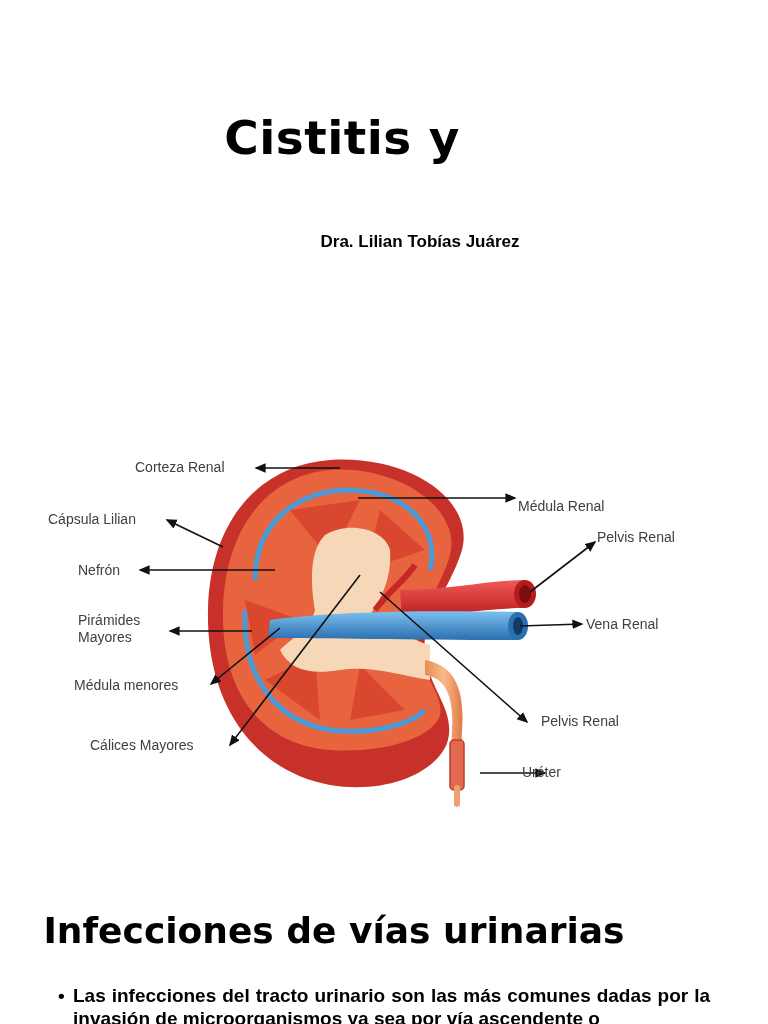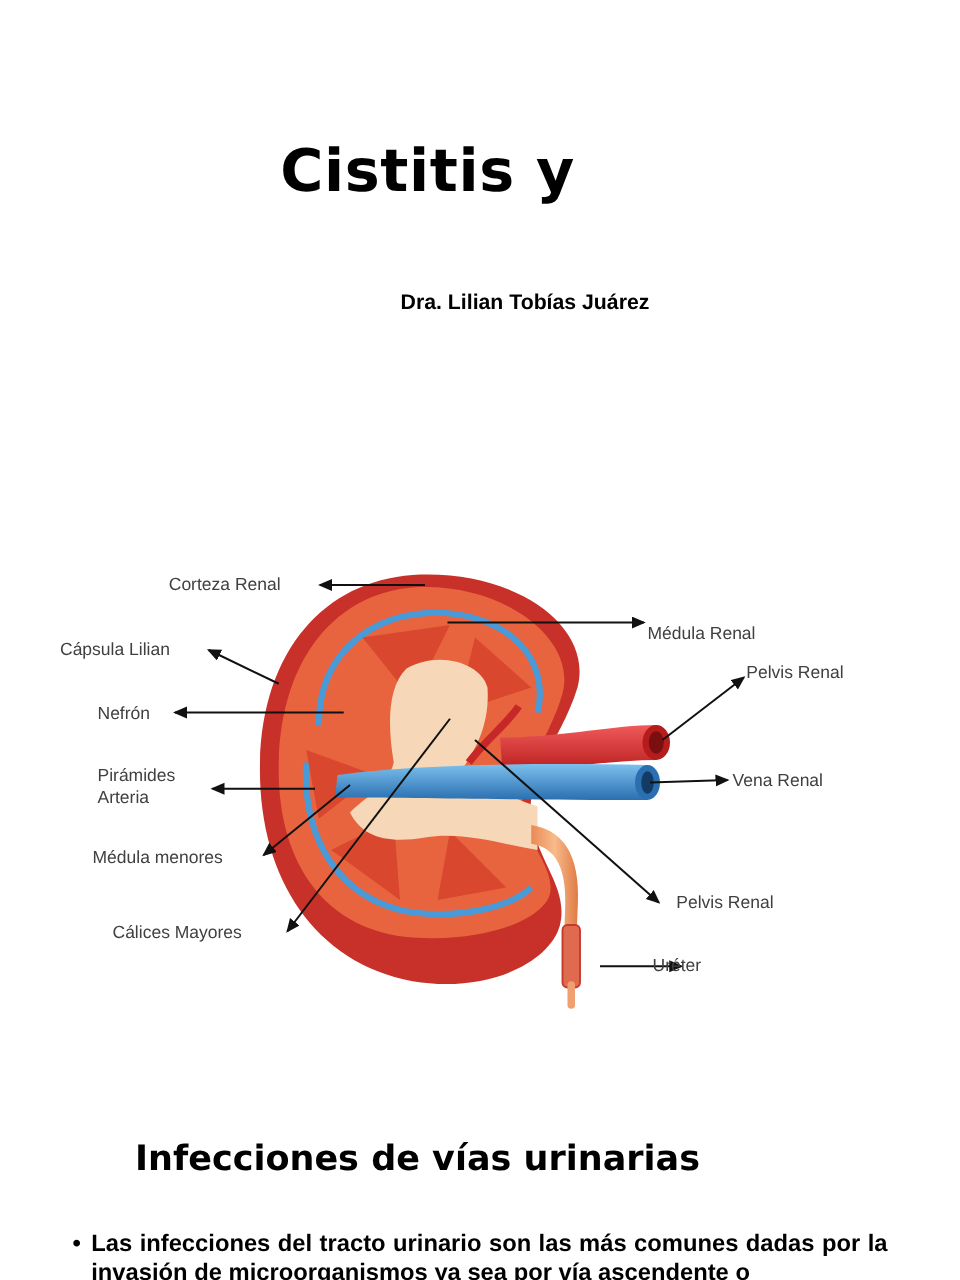--- a/index.html
+++ b/index.html
@@ -10,21 +10,21 @@
                    line-height:52px; letter-spacing:0.5px; }
     .slide-title span { display:block; }
     .author { position:absolute; left:0; width:768px; top:232px; text-align:center;
               font-family:"Liberation Sans", sans-serif; font-weight:bold; font-size:17px;margin-left:36px; }
     .figure { position:absolute; left:30px; top:440px; width:712px; height:380px; }
     .figure svg { position:absolute; left:0; top:0; }
     .lbl { position:absolute; font-family:"Liberation Sans", sans-serif; font-size:14px;
            color:#404040; white-space:nowrap; line-height:17px; }
     .lbl.center { text-align:left; }
     .heading2 { position:absolute; left:0; width:668px; top:910px; text-align:center;
-                font-family:"DejaVu Sans", sans-serif; font-weight:bold; font-size:28px; }
+                font-family:"DejaVu Sans", sans-serif; font-weight:bold; font-size:36px; }
     .bullet { position:absolute; left:58px; top:984px; width:652px;
               font-family:"Liberation Sans", sans-serif; font-weight:bold; font-size:19px;
               line-height:23px; text-align:justify; }
     .bullet .dot { position:absolute; left:0; top:0; }
     .bullet .txt { display:block; padding-left:15px; }
   </style>
 </head>
 <body>
 
 <div class="slide-title">
@@ -95,21 +95,21 @@
       <line x1="350" y1="152" x2="497" y2="282"></line>
       <line x1="450" y1="333" x2="515" y2="333"></line>
     </g>
   </svg>
 
   <div class="lbl" style="left:105px; top:19px;">Corteza Renal</div>
   <div class="lbl" style="left:18px; top:71px;">Cápsula Lilian</div>
   <div class="lbl" style="left:48px; top:122px;">Nefrón</div>
   <div class="lbl center" style="left:48px; top:172px; width:80px;">
     <div>Pirámides</div>
-    <div>Arteria</div>
+    <div>Mayores</div>
   </div>
   <div class="lbl" style="left:44px; top:237px;">Médula menores</div>
   <div class="lbl" style="left:60px; top:297px;">Cálices Mayores</div>
   <div class="lbl" style="left:488px; top:58px;">Médula Renal</div>
   <div class="lbl" style="left:567px; top:89px;">Pelvis Renal</div>
   <div class="lbl" style="left:556px; top:176px;">Vena Renal</div>
   <div class="lbl" style="left:511px; top:273px;">Pelvis Renal</div>
   <div class="lbl" style="left:492px; top:324px;">Uréter</div>
 </div>
 

